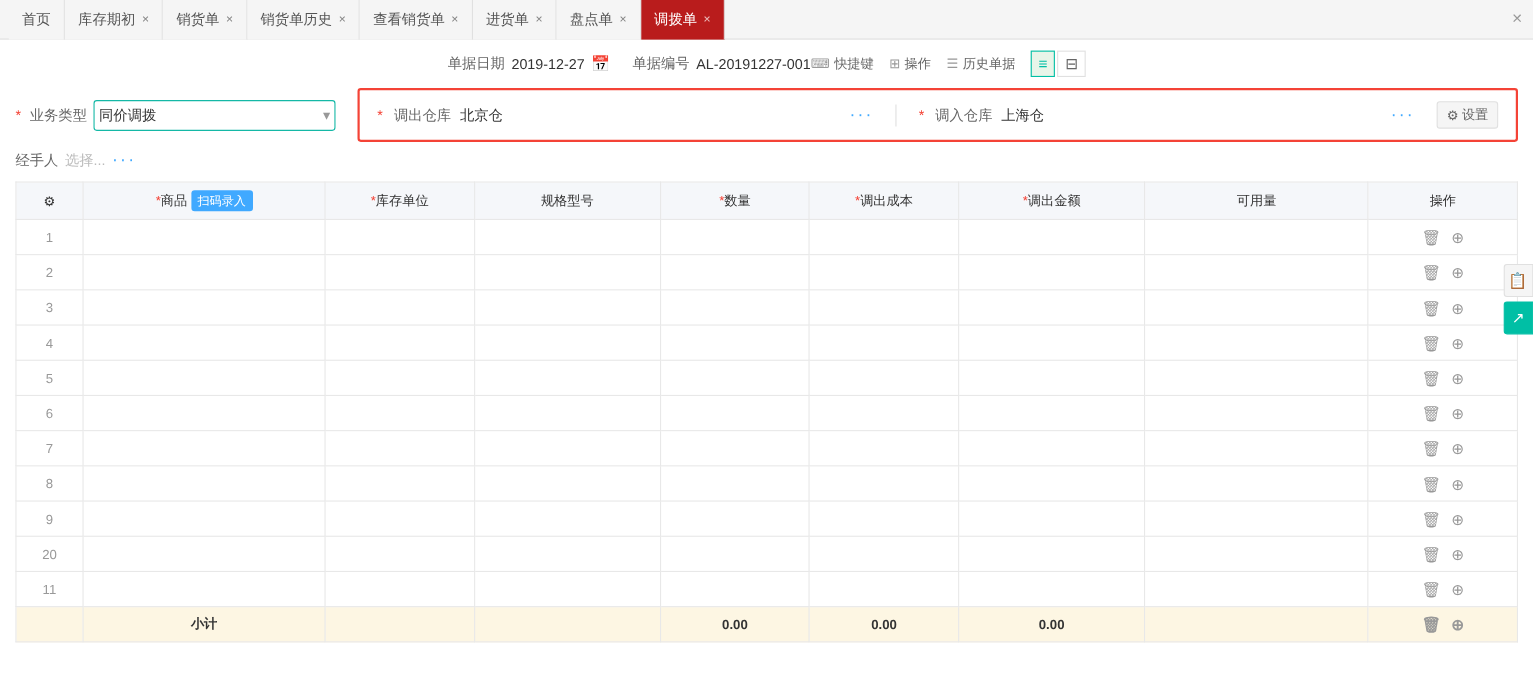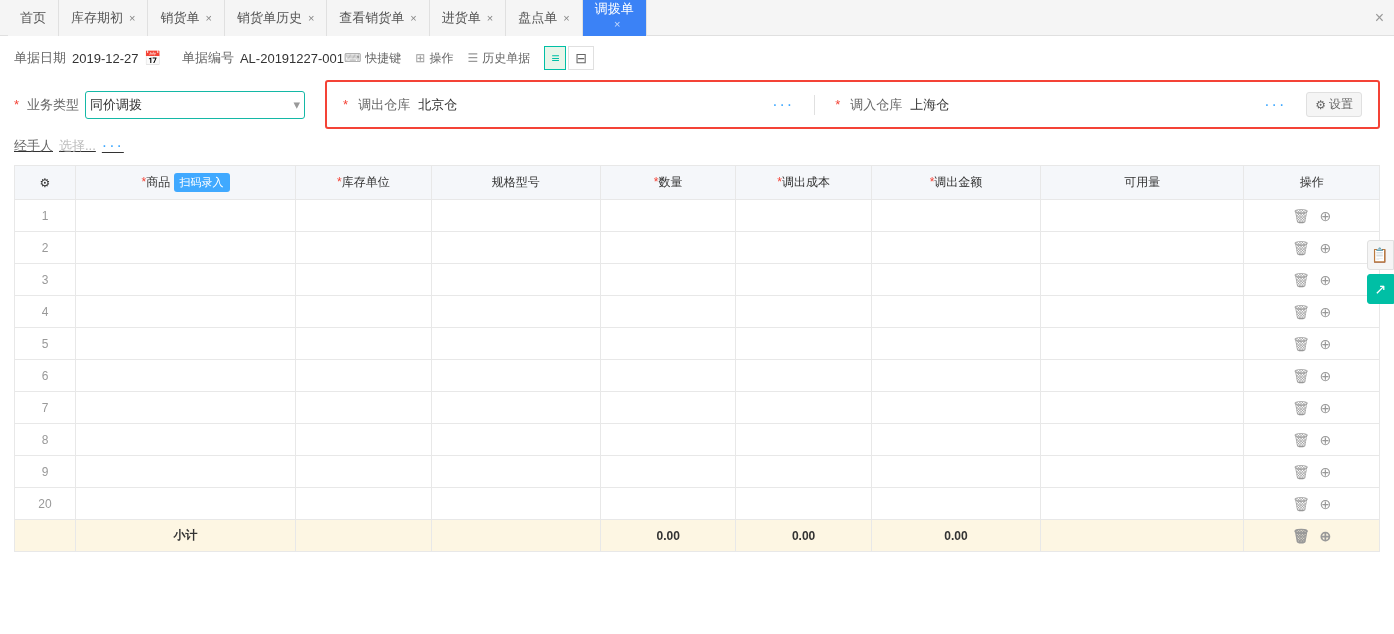--- a/index.html
+++ b/index.html
@@ -19,23 +19,22 @@
       padding: 0 12px;
       height: 36px;
       cursor: pointer;
       font-size: 13px;
       color: #555;
       border-right: 1px solid #e0e0e0;
       white-space: nowrap;
       background: #f5f5f5;
     }
     .tab.active {
-      background: #3b82f6;
+      background: #b91c1c;
       color: #fff;
-      flex-direction: column;
     }
     .tab .close-btn {
       margin-left: 6px;
       font-size: 11px;
       cursor: pointer;
       opacity: 0.7;
     }
     .tab-bar-close {
       position: absolute;
       right: 10px;
@@ -47,21 +46,21 @@
     
     .main-content {
       padding: 10px 14px;
     }
 
     
     .form-header {
       display: flex;
       align-items: center;
       margin-bottom: 10px;
-      justify-content: flex-start;
+      justify-content: center;
     }
     .form-header-left {
       display: flex; align-items: center; gap: 20px;
     }
     .form-field {
       display: flex; align-items: center; gap: 6px;
     }
     .form-label { color: #666; font-size: 13px; }
     .form-value { color: #333; font-size: 13px; }
     .calendar-icon { color: #00bfa5; cursor: pointer; font-size: 14px; }
@@ -135,21 +134,20 @@
       cursor: pointer;
       font-size: 12px;
       color: #666;
       display: flex; align-items: center; gap: 3px;
     }
 
     
     .agent-row {
       display: flex; align-items: flex-start; gap: 6px;
       margin-top: 8px;
-      text-decoration: underline;
     }
     .agent-placeholder { color: #bbb; }
     .agent-more { color: #40a9ff; cursor: pointer; font-size: 16px; letter-spacing: 2px; }
 
     
     .data-table {
       width: 100%;
       border-collapse: collapse;
       margin-top: 10px;
       font-size: 12px;
@@ -489,20 +487,34 @@
         <td></td>
         <td></td>
         <td></td>
         <td></td>
         <td></td>
         <td>
           <span class="action-icon">🗑</span>
           <span class="action-icon">⊕</span>
         </td>
       </tr>
+        <tr>
+        <td><span class="row-num">11</span></td>
+        <td></td>
+        <td></td>
+        <td></td>
+        <td></td>
+        <td></td>
+        <td></td>
+        <td></td>
+        <td>
+          <span class="action-icon">🗑</span>
+          <span class="action-icon">⊕</span>
+        </td>
+      </tr>
         <tr class="subtotal-row">
         <td colspan="1"></td>
         <td>小计</td>
         <td></td>
         <td></td>
         <td>0.00</td>
         <td>0.00</td>
         <td>0.00</td>
         <td></td>
         <td>

